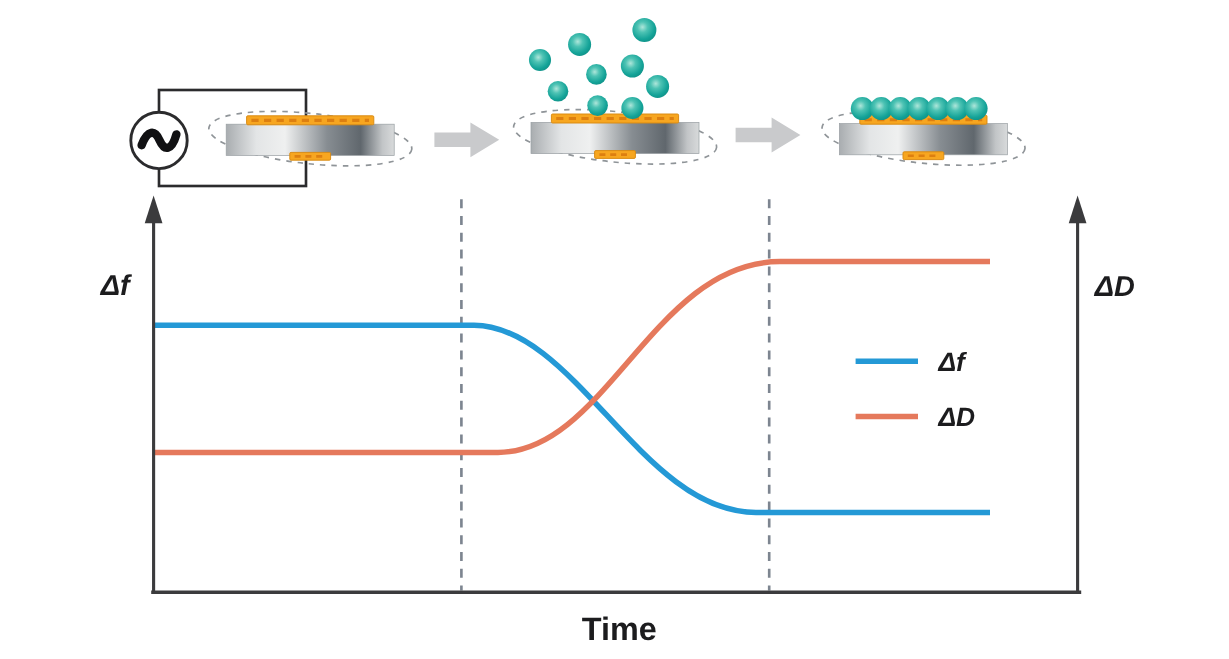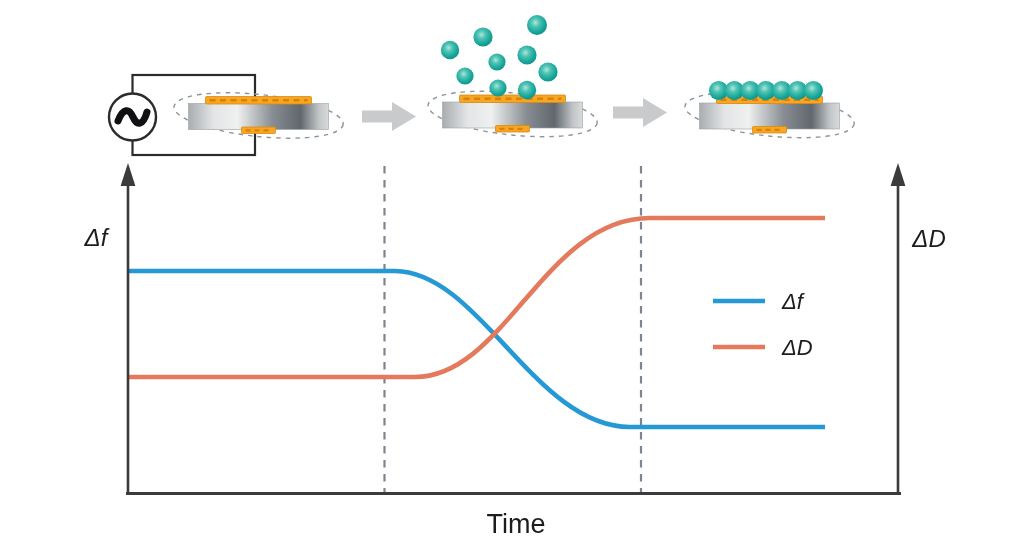--- a/index.html
+++ b/index.html
@@ -1,18 +1,19 @@
 <!DOCTYPE html>
 <html><head>
 <meta charset="utf-8">
 <style>
   html,body{margin:0;padding:0;background:#ffffff;}
   .figure-wrap{
     width:1024px;height:549px;position:relative;background:#ffffff;
     font-family:"Liberation Sans", sans-serif;
+    font-weight:bold;
   }
   svg{display:block;}
   text{fill:#1c1c1e;font-family:"Liberation Sans", sans-serif;}
   .axis-label{font-size:24px;font-style:italic;}
   .legend-label{font-size:22px;font-style:italic;}
   .time-label{font-size:27px;}
 </style>
 </head>
 <body>
 

